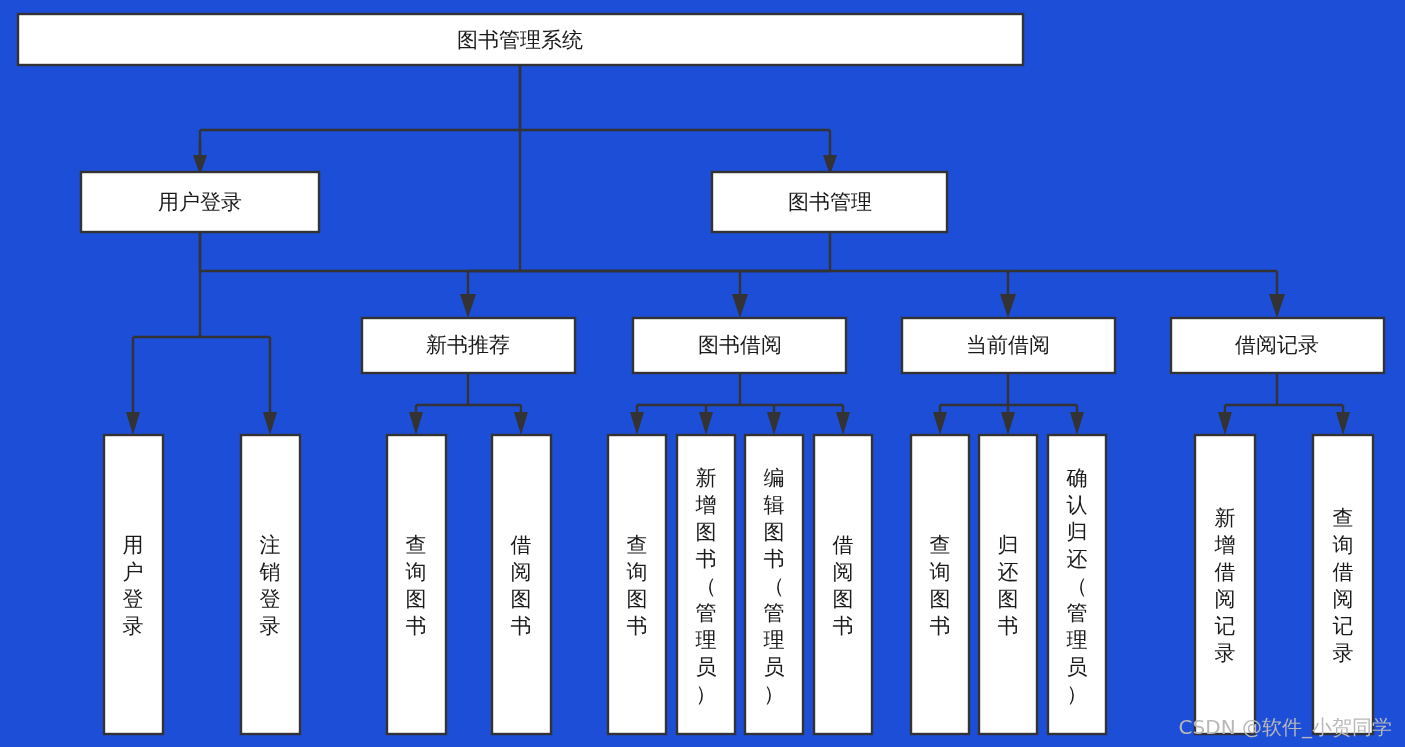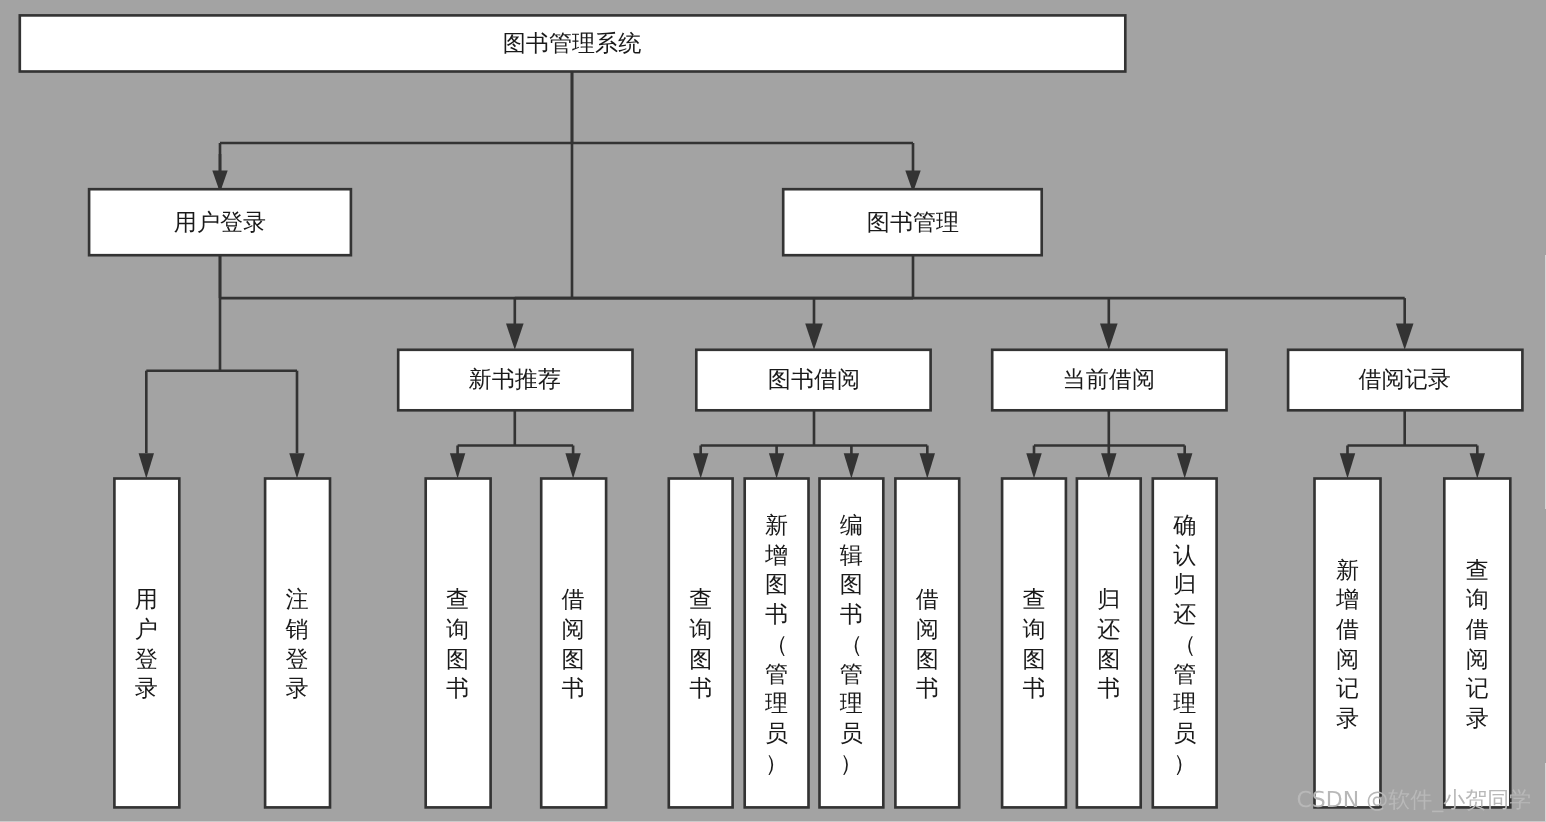--- a/index.html
+++ b/index.html
@@ -8,21 +8,21 @@
     padding: 0;
     background: #ffffff;
   }
   body {
     font-family: "DejaVu Sans", "Liberation Sans", sans-serif;
   }
   #diagram-root {
     position: relative;
     width: 1405px;
     height: 747px;
-    background: #a3a3a3;
+    background: #1d4ed8;
     overflow: hidden;
   }
   svg#flowchart {
     position: absolute;
     left: 0;
     top: 0;
     width: 1405px;
     height: 747px;
     display: block;
   }

